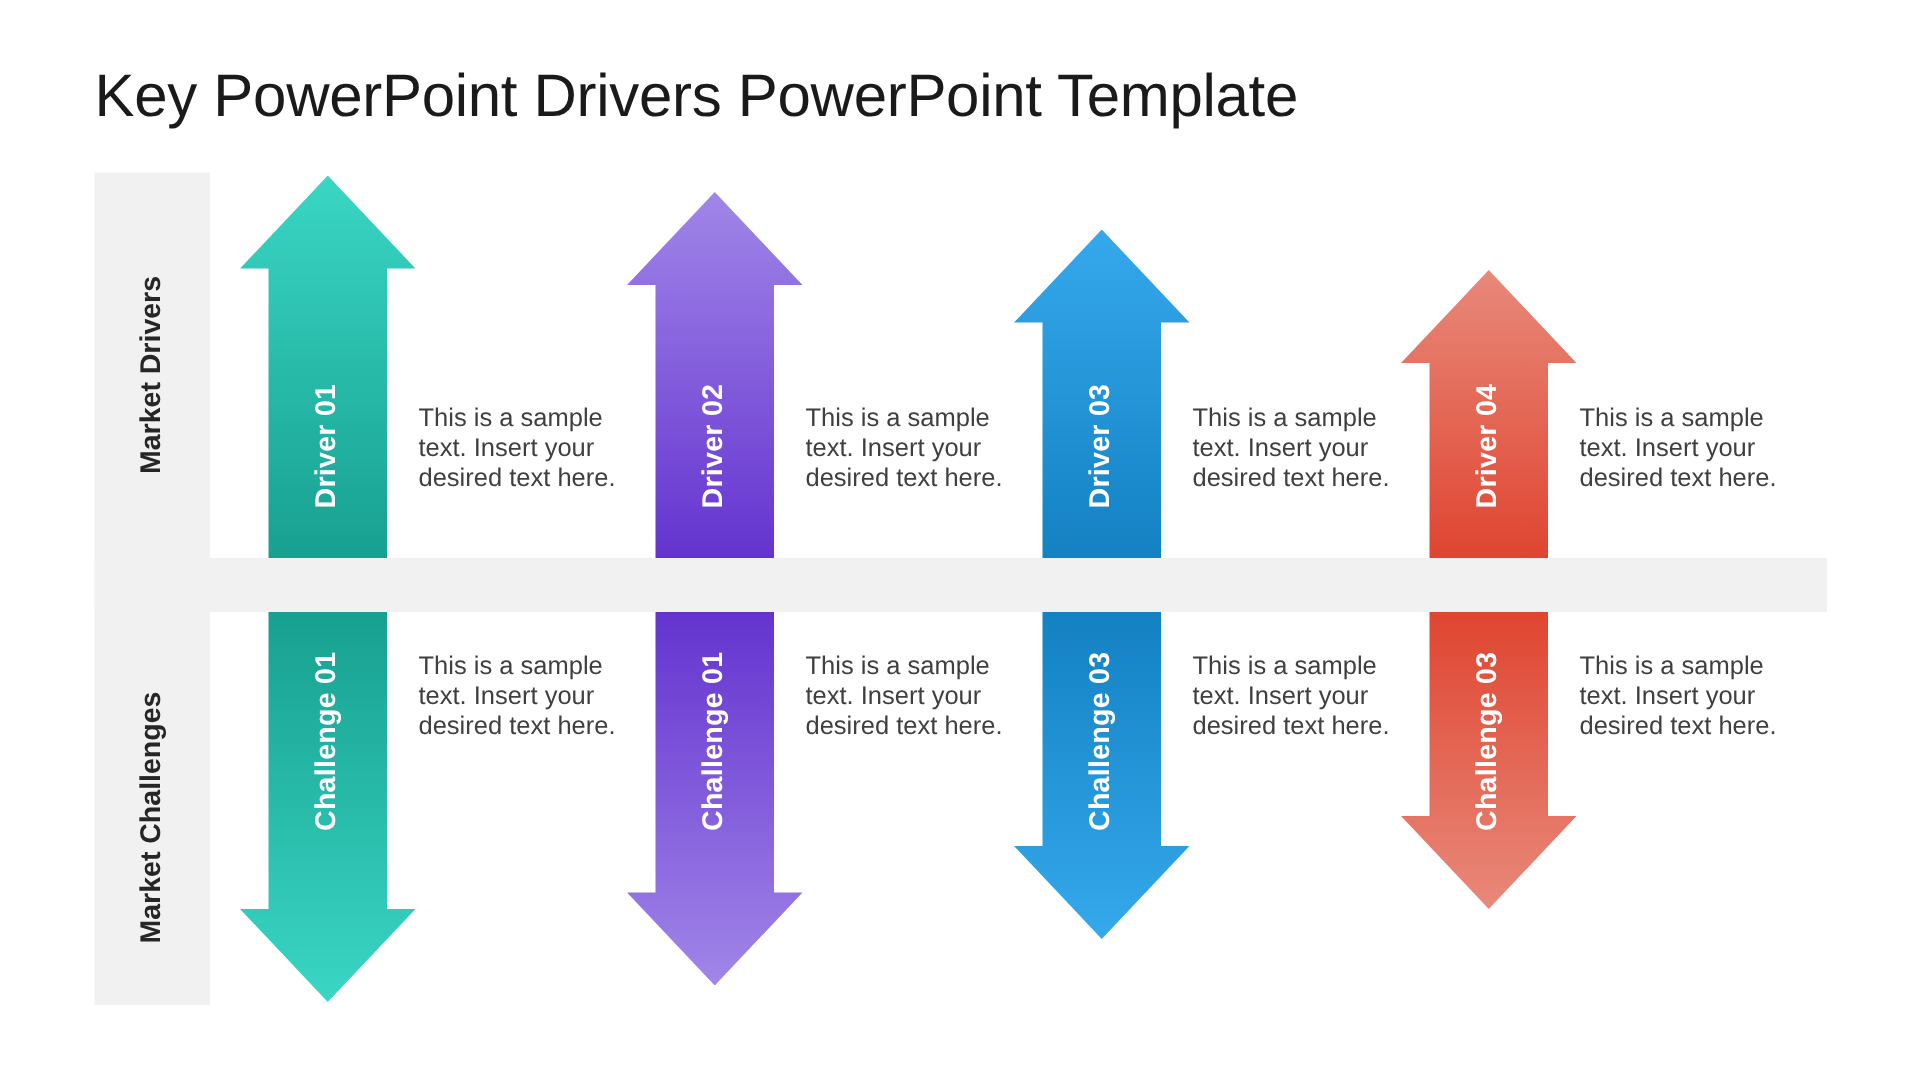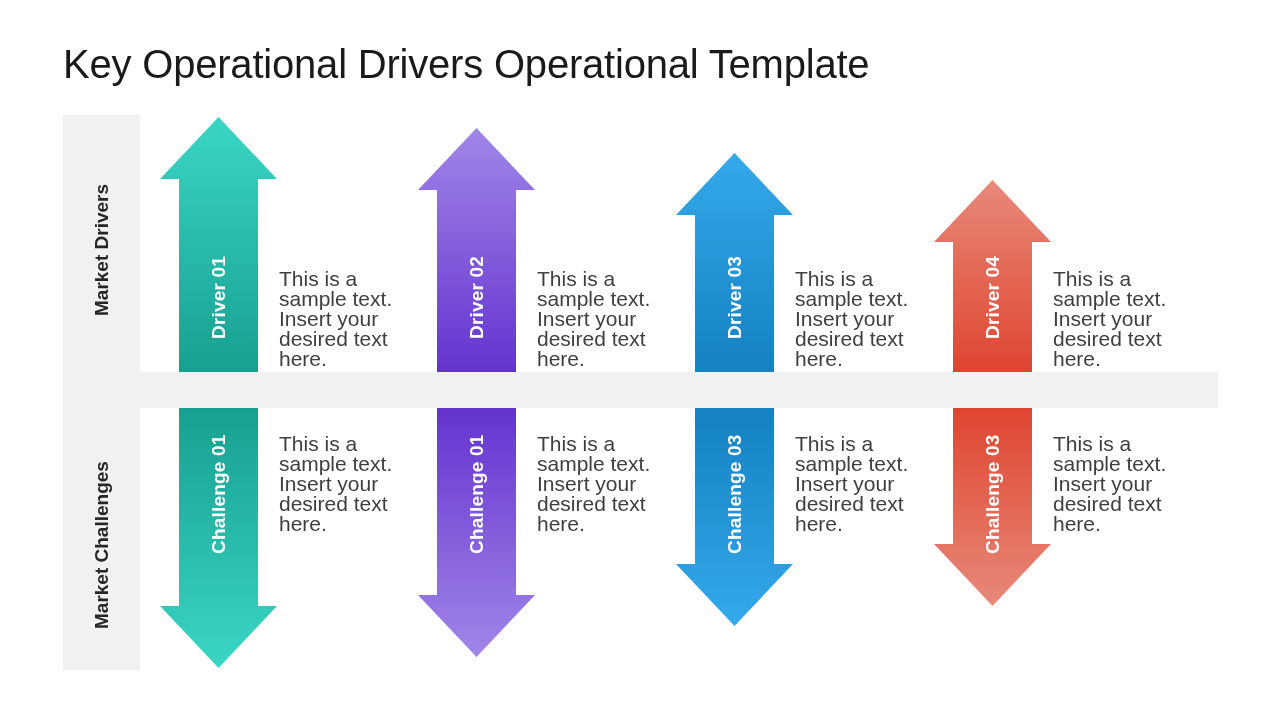--- a/index.html
+++ b/index.html
@@ -79,30 +79,30 @@
     font-size: 19px;
     font-weight: bold;
     color: #ffffff;
     writing-mode: vertical-rl;
     transform: rotate(180deg);
     white-space: nowrap;
     letter-spacing: 0.2px;
   }
   .body-text {
     position: absolute;
-    font-size: 21px;
+    font-size: 17px;
     line-height: 20px;
     color: #3f3f3f;
     width: 132px;
   }
 </style>
 </head>
 <body>
 
-<div class="slide-title">Key Operational Drivers Operational Template</div>
+<div class="slide-title">Key PowerPoint Drivers PowerPoint Template</div>
 
 <div class="category-column">
   <div class="category-label cat-drivers">Market Drivers</div>
   <div class="category-label cat-challenges">Market Challenges</div>
 </div>
 
 <div class="divider-band"></div>
 
 <div id="arrows-root">
     <div class="arrow-col" style="left: 160px; top: 117px; width: 117px; height: 255px;">

